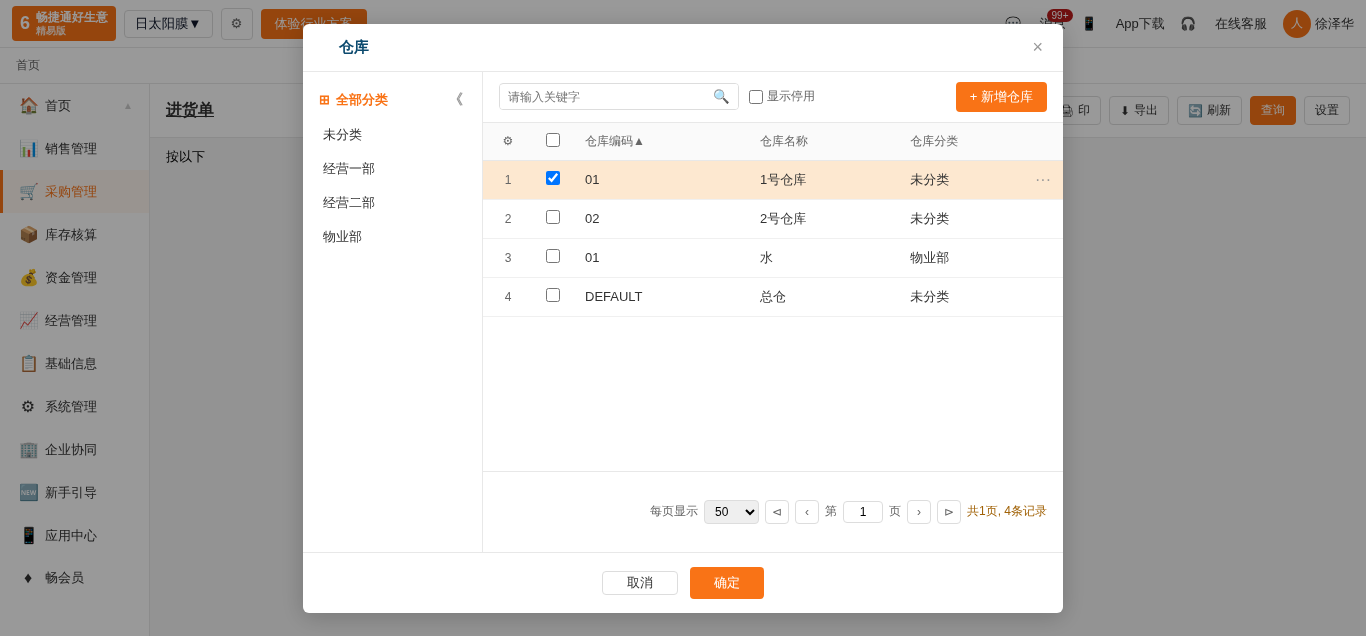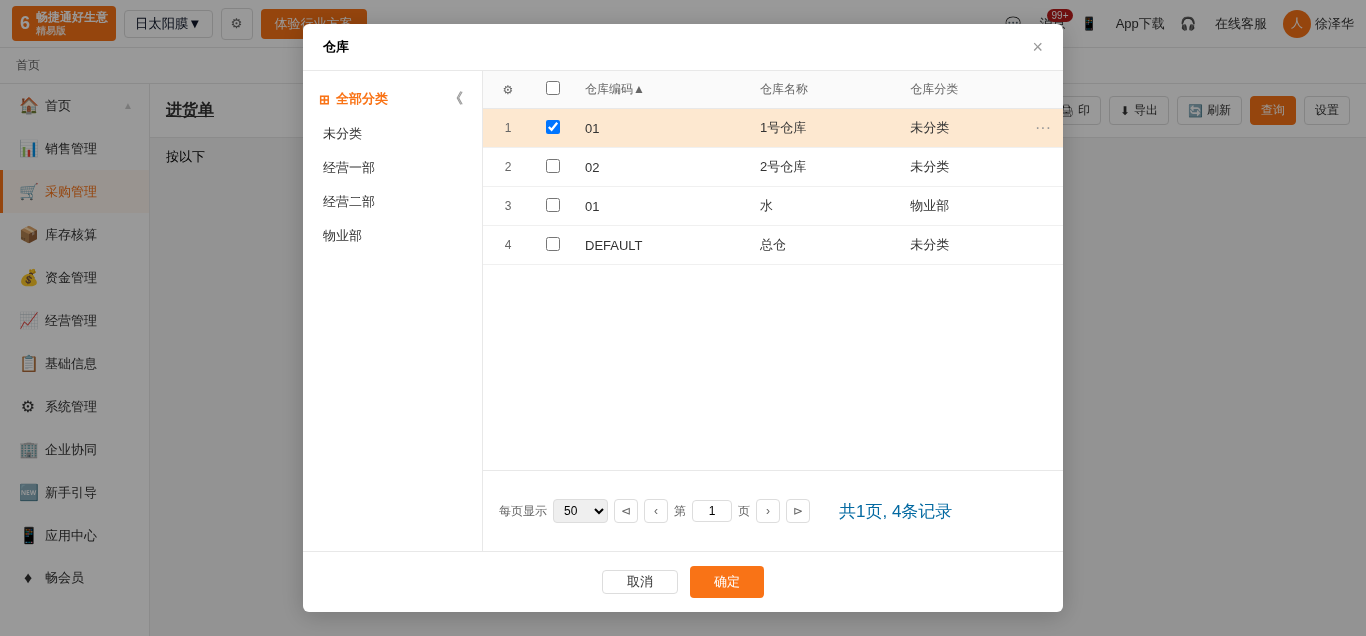--- a/index.html
+++ b/index.html
@@ -91,21 +91,21 @@
       z-index: 1000;
     }
     .modal {
       background: #fff; border-radius: 6px; width: 760px;
       box-shadow: 0 4px 24px rgba(0,0,0,0.2); display: flex; flex-direction: column;
     }
     .modal-header {
       display: flex; align-items: center; justify-content: space-between;
       padding: 14px 20px; border-bottom: 1px solid #e8e8e8;
     }
-    .modal-title { font-size: 13px; font-weight: bold; color: #000000; }
+    .modal-title { font-size: 15px; font-weight: bold; color: #0c4a6e; margin-left: 16px; }
     .modal-close { cursor: pointer; color: #999; font-size: 18px; line-height: 1; }
     .modal-body { display: flex; height: 480px; }
 
     
     .category-panel {
       width: 180px; border-right: 1px solid #e8e8e8; padding: 10px 0;
       display: flex; flex-direction: column;
     }
     .category-header {
       display: flex; align-items: center; gap: 6px; padding: 8px 16px;
@@ -152,37 +152,37 @@
     thead th:nth-child(2) { width: 40px; text-align: center; }
     tbody tr { border-bottom: 1px solid #f0f0f0; }
     tbody tr.selected { background: #fde8d0; }
     tbody td { padding: 10px 12px; font-size: 13px; color: #333; }
     tbody td:first-child { text-align: center; color: #666; font-size: 12px; }
     tbody td:nth-child(2) { text-align: center; }
     .row-more { color: #999; font-size: 16px; cursor: pointer; }
 
     
     .pagination {
-      display: flex; align-items: center; justify-content: flex-start;
+      display: flex; align-items: center; justify-content: flex-end;
       padding: 28px 16px; border-top: 1px solid #e8e8e8; gap: 6px;
     }
     .pagination-label { color: #666; font-size: 12px; }
     .page-size-select {
       border: 1px solid #ddd; border-radius: 4px; padding: 3px 6px; font-size: 12px; cursor: pointer;
     }
     .page-nav-btn {
       width: 24px; height: 24px; border: 1px solid #ddd; border-radius: 4px;
       background: #fff; cursor: pointer; display: flex; align-items: center; justify-content: center;
       color: #666; font-size: 12px;
     }
     .page-input {
       width: 40px; border: 1px solid #ddd; border-radius: 4px;
       padding: 3px 6px; text-align: center; font-size: 12px;
     }
-    .page-total { color: #0369a1; font-size: 17px; margin-left: 23px; }
+    .page-total { color: #a16207; font-size: 12px; }
 
     
     .modal-footer {
       display: flex; align-items: center; justify-content: center; gap: 12px;
       padding: 14px 20px; border-top: 1px solid #e8e8e8;
     }
     .cancel-btn {
       padding: 2px 24px; border: 1px solid #ddd; border-radius: 4px;
       background: #fff; cursor: pointer; font-size: 13px; color: #333;
     }
@@ -330,20 +330,31 @@
           <span class="collapse-btn">《</span>
         </div>
         <div class="category-item">未分类</div>
         <div class="category-item">经营一部</div>
         <div class="category-item">经营二部</div>
         <div class="category-item">物业部</div>
       </div>
 
       <div class="table-panel">
 
+        <div class="table-toolbar">
+          <div class="search-input-wrap">
+            <input class="search-input" type="text" placeholder="请输入关键字" style="">
+            <button class="search-icon-btn">🔍</button>
+          </div>
+          <div class="show-disabled-wrap">
+            <input type="checkbox" class="checkbox" style="">
+            <label>显示停用</label>
+          </div>
+          <button class="add-btn">+ 新增仓库</button>
+        </div>
 
         <div class="data-table">
           <table>
             <thead>
               <tr>
                 <th>⚙</th>
                 <th><input type="checkbox" class="checkbox" style=""></th>
                 <th>仓库编码▲</th>
                 <th>仓库名称</th>
                 <th>仓库分类</th>

